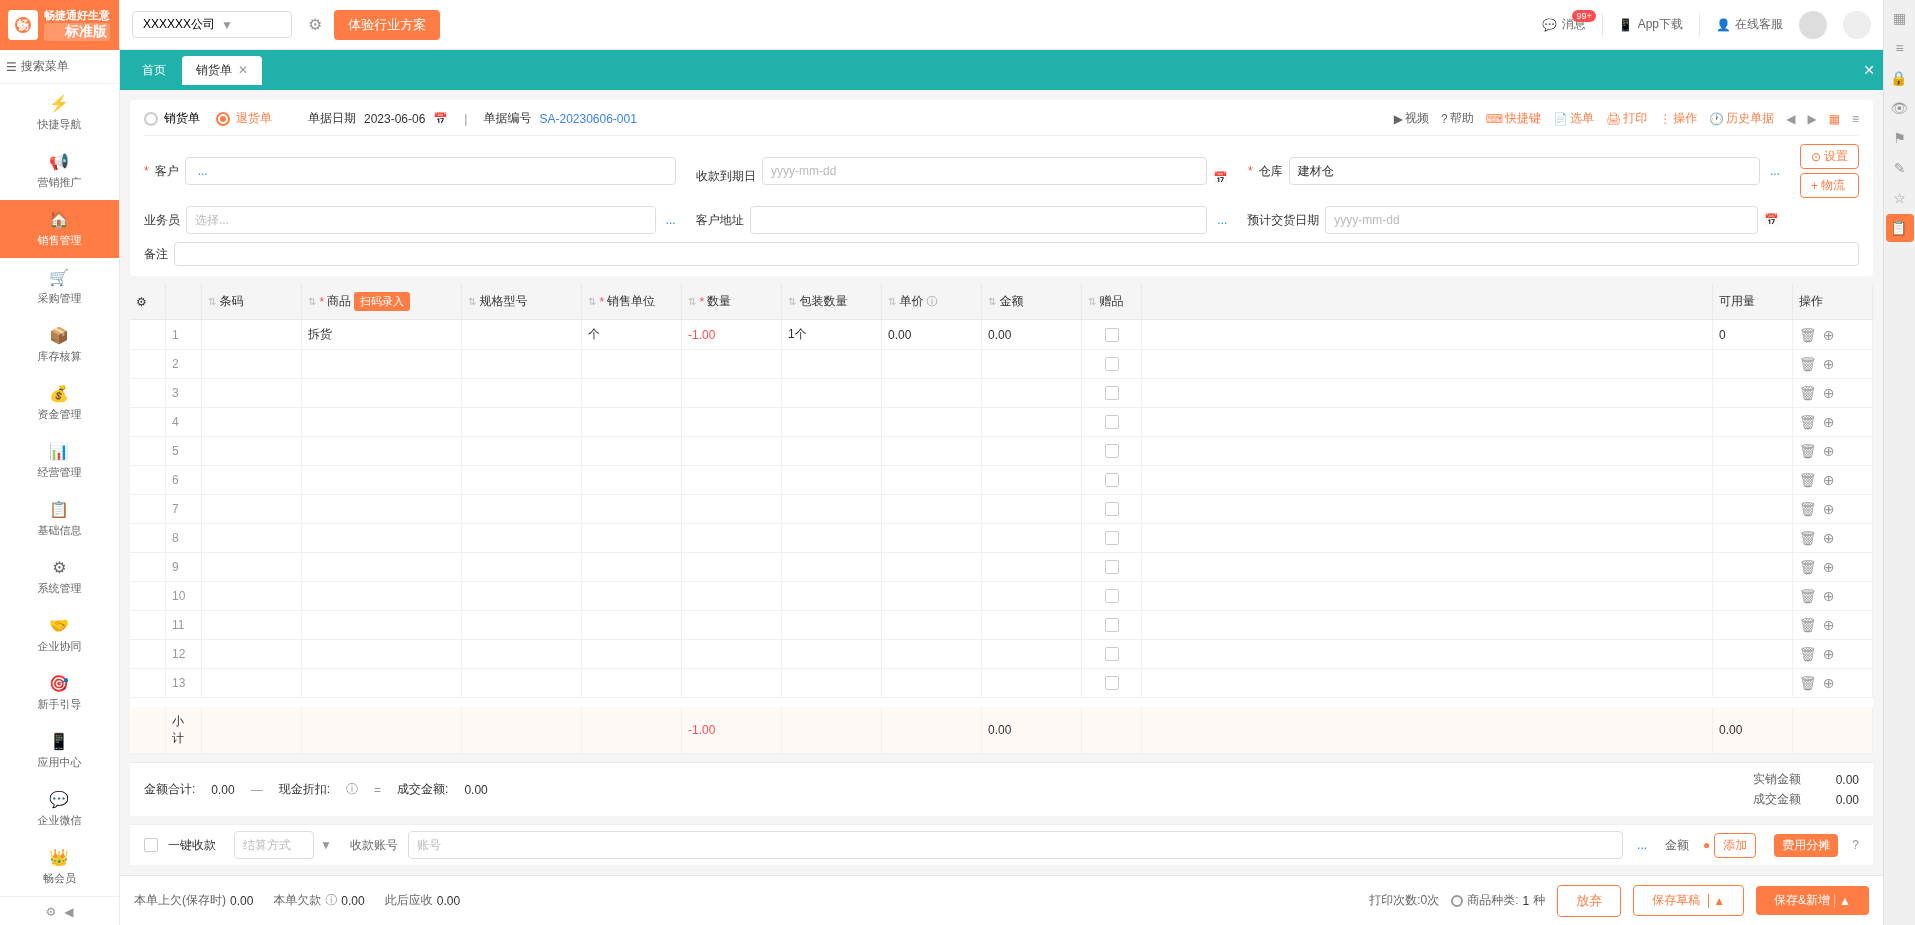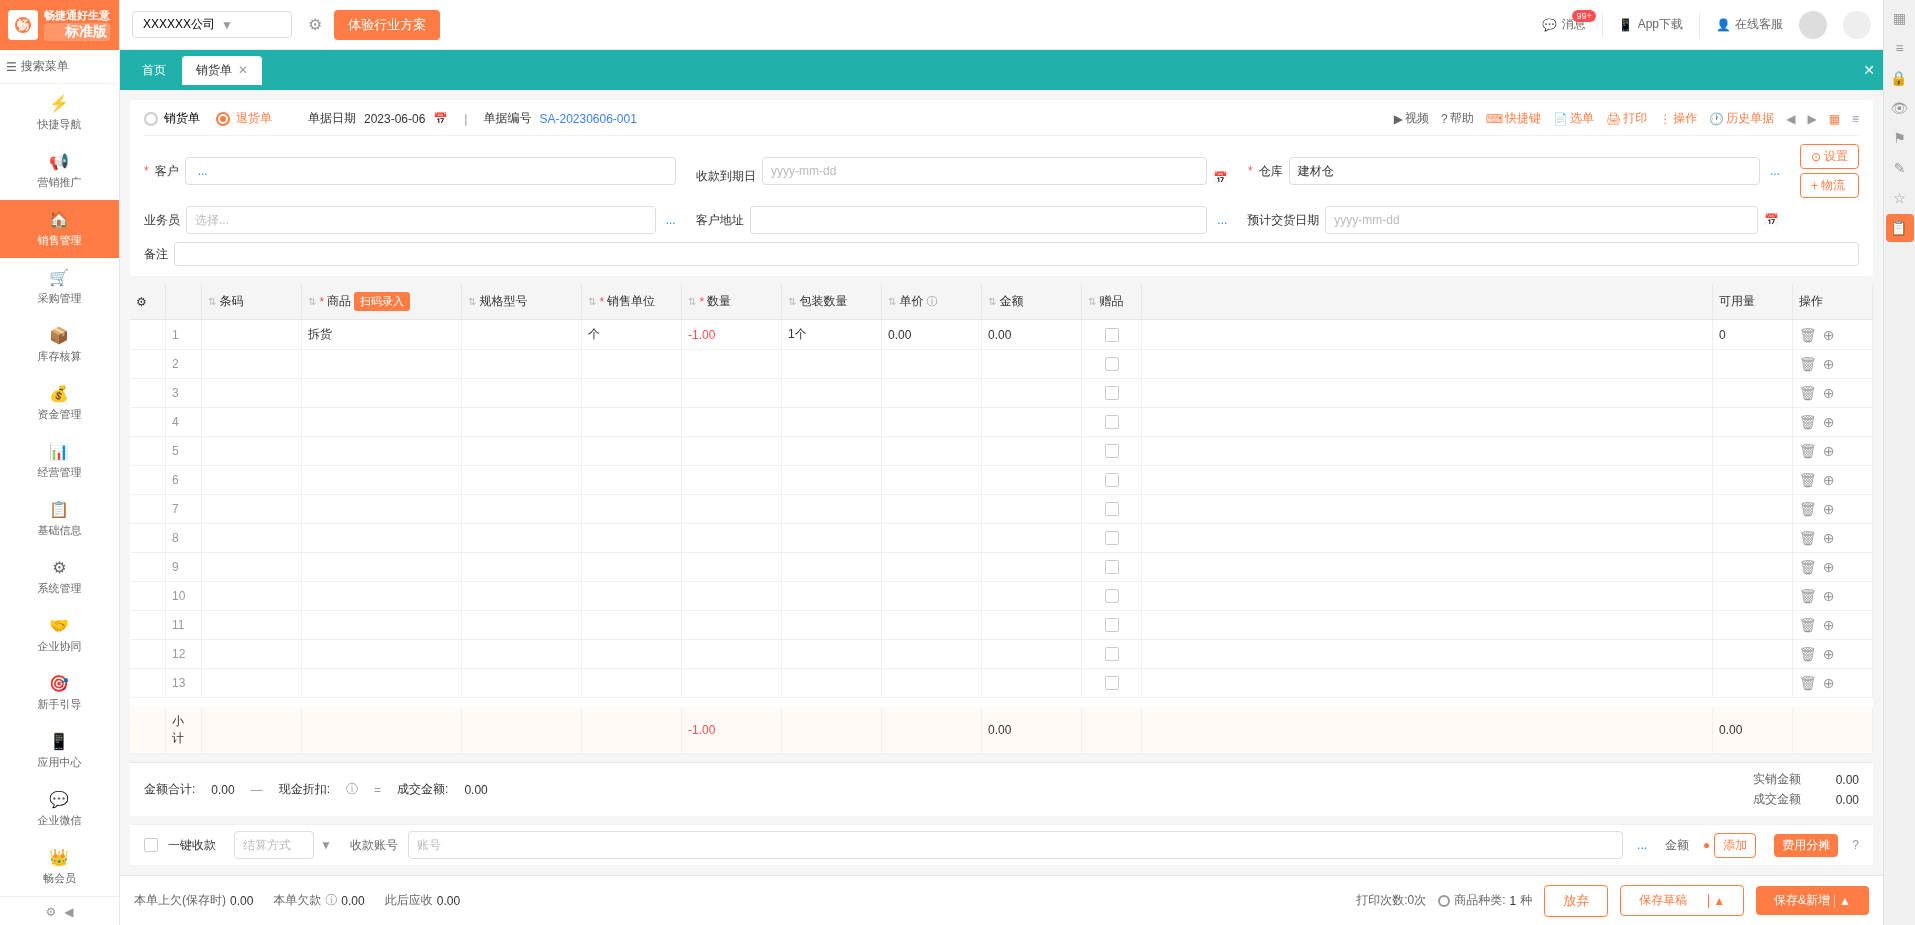--- a/index.html
+++ b/index.html
@@ -97,21 +97,21 @@
     .payment-btn.expense { background: #fff; border: 1px solid #ff7d45; color: #ff7d45; }
     .payment-help { color: #999; cursor: pointer; }
 
     
     .footer-bar { background: #fff; border-top: 1px solid #e8e8e8; padding: 8px 14px; display: flex; align-items: center; gap: 20px; height: 50px; }
     .footer-item { display: flex; align-items: center; gap: 4px; color: #666; }
     .footer-right { margin-left: auto; display: flex; align-items: center; gap: 12px; }
     .footer-product-type { display: flex; align-items: center; gap: 4px; color: #666; cursor: pointer; }
     .footer-btn { border: 1px solid #ff7d45; color: #ff7d45; background: #fff; border-radius: 4px; padding: 6px 18px; cursor: pointer; font-size: 13px; }
     .footer-btn-primary { background: #ff7d45; color: #fff; border: none; border-radius: 4px; padding: 6px 18px; cursor: pointer; font-size: 13px; display: flex; align-items: center; gap: 4px; }
-    .footer-btn-draft { background: #fff; border: 1px solid #ff7d45; color: #ff7d45; border-radius: 4px; padding: 6px 18px; cursor: pointer; font-size: 13px; display: flex; align-items: center; gap: 21px; }
+    .footer-btn-draft { background: #fff; border: 1px solid #ff7d45; color: #ff7d45; border-radius: 4px; padding: 6px 18px; cursor: pointer; font-size: 13px; display: flex; align-items: center; gap: 8px; }
 
     
     .right-toolbar { width: 32px; background: #f0f0f0; display: flex; flex-direction: column; align-items: center; padding: 4px 0; gap: 2px; border-left: 1px solid #e0e0e0; }
     .right-toolbar-btn { width: 28px; height: 28px; display: flex; align-items: center; justify-content: center; cursor: pointer; color: #999; border-radius: 4px; font-size: 14px; }
     .right-toolbar-btn.active-orange { background: #ff7d45; color: #fff; }
     .settings-btn { border: 1px solid #ff7d45; color: #ff7d45; background: #fff; border-radius: 4px; padding: 3px 10px; cursor: pointer; font-size: 12px; display: flex; align-items: center; gap: 3px; white-space: nowrap; }
 
     .info-icon { color: #999; cursor: pointer; font-size: 11px; }
 
     .topbar-divider { width: 1px; height: 24px; background: #e8e8e8; }

